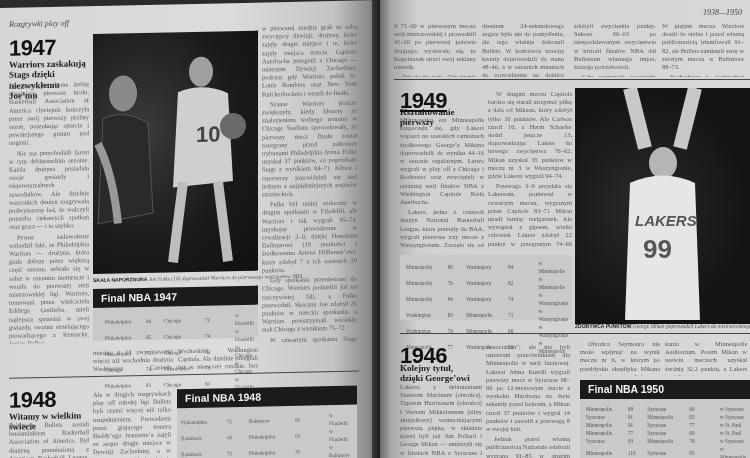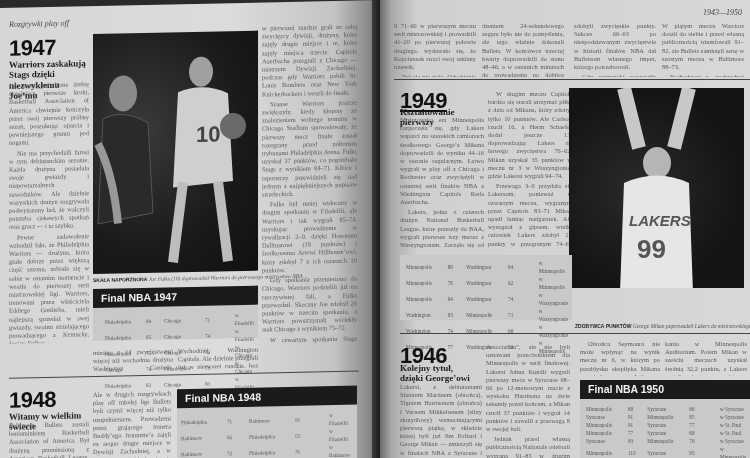--- a/index.html
+++ b/index.html
@@ -159,21 +159,21 @@
             </tr>
 
       </tbody>
         </table>
     </div>
   </div>
 
   <div class="gutter"></div>
 
   <div class="page right">
-    <div class="runner" style="right:8px;top:8px;">1943—1950</div>
+    <div class="runner" style="right:8px;top:8px;">1938—1950</div>
 
     <div class="col" style="left:14px;top:22px;width:82px;height:55px;overflow:hidden;">
       <p class="first">li 71–60 w pierwszym meczu serii mistrzowskiej i prowadzili 41–20 po pierwszej połowie drugiego, wydawało się, że Kopciuszek straci swój szklany trzewik.</p>
       <p>Tak się nie stało. Odrobienie straty 21 punktów w epoce przed wprowa-</p>
     </div>
     <div class="col" style="left:102px;top:22px;width:82px;height:55px;overflow:hidden;">
       <p class="first">dzeniem 24-sekundowego zegara było nie do pomyślenia, ale tego właśnie dokonali Bullets. W końcówce trzeciej kwarty doprowadzili do stanu 48–46, a w ostatnich minutach do prowadzenia po dobitce Paula Hoffmana na cztery sekundy przed zakończeniem meczu.</p>
     </div>
     <div class="col" style="left:194px;top:22px;width:82px;height:55px;overflow:hidden;">
       <p class="first">zdobyli zwycięskie punkty. Sukces 66–63 po niespodziewanym zwycięstwie w historii finałów NBA dał Bulletsom własnego impet, którego potrzebowali.</p>
@@ -191,21 +191,21 @@
     <div class="col" style="left:20px;top:116px;width:84px;height:133px;overflow:hidden;">
       <p class="first">Mistrzowska era Minneapolis rozpoczęła się, gdy Lakers wsparci na szerokich ramionach środkowego George’a Mikana doprowadzili do wyniku 44–16 w sezonie regularnym. Łatwo wygrali w play off z Chicago i Rochester oraz zwyciężyli w ostatniej serii finałów NBA z Washington Capitols Reda Auerbacha.</p>
       <p>Lakers, jedna z czterech drużyn National Basketball League, które przeszły do BAA, wygrali pierwsze trzy mecze z Waszyngtonem. Zaczęło się od zakończonego wynikiem 88–84 dreszczowca, w którym Mikan zdobył 42 punkty. Mecz był nierozstrzygnięty aż do chwili, gdy Don Carlson przerwał patową sytuację dwoma rzutami osobistymi w ostatniej minucie.</p>
     </div>
     <div class="col" style="left:108px;top:90px;width:84px;height:160px;overflow:hidden;">
       <p>W drugim meczu Capitols bardzo się starali utrzymać piłkę z dala od Mikana, który zdobył tylko 10 punktów. Ale Carlson rzucił 16, a Herm Schaefer dodał jeszcze 13, doprowadzając Lakers do łatwego zwycięstwa 76–62. Mikan uzyskał 35 punktów w meczu nr 3 w Waszyngtonie, gdzie Lakersi wygrali 94–74.</p>
       <p>Przewaga 3–0 przydała się Lakersom, ponieważ w czwartym meczu, wygranym przez Capitols 83–71 Mikan upadł łamiąc nadgarstek. Ale wystąpiał z gipsem, wielki człowiek Lakers zdobył 22 punkty w przegranym 74–66 meczu, nim doprowadził do dającego Lakersom tytuł mistrzowskiego zwycięstwa 77–56 w Minneapolis.</p>
 
     </div>
 
-    <div class="photo" style="left:189px;top:88px;width:175px;height:200px;background:radial-gradient(ellipse at 40% 50%,#2a2a2a 0%,#141414 70%);">
+    <div class="photo" style="left:195px;top:88px;width:175px;height:236px;background:radial-gradient(ellipse at 40% 50%,#2a2a2a 0%,#141414 70%);">
       <svg width="175" height="232" viewBox="0 0 175 232">
         <path d="M55 0 L70 60 M120 0 L105 60" stroke="#c8c8c8" stroke-width="14"></path>
         <ellipse cx="88" cy="75" rx="14" ry="16" fill="#b5b5b5"></ellipse>
         <path d="M55 95 Q88 80 120 95 L125 232 L50 232 Z" fill="#e6e6e6"></path>
         <text x="60" y="138" font-family="Liberation Sans, sans-serif" font-size="15" fill="#555" font-style="italic" font-weight="bold">LAKERS</text>
         <text x="68" y="170" font-family="Liberation Sans, sans-serif" font-size="26" fill="#555" font-weight="bold">99</text>
       </svg>
     </div>
     <div class="caption" style="left:195px;top:323px;">
       <b>ZDOBYWCA PUNKTÓW</b>

